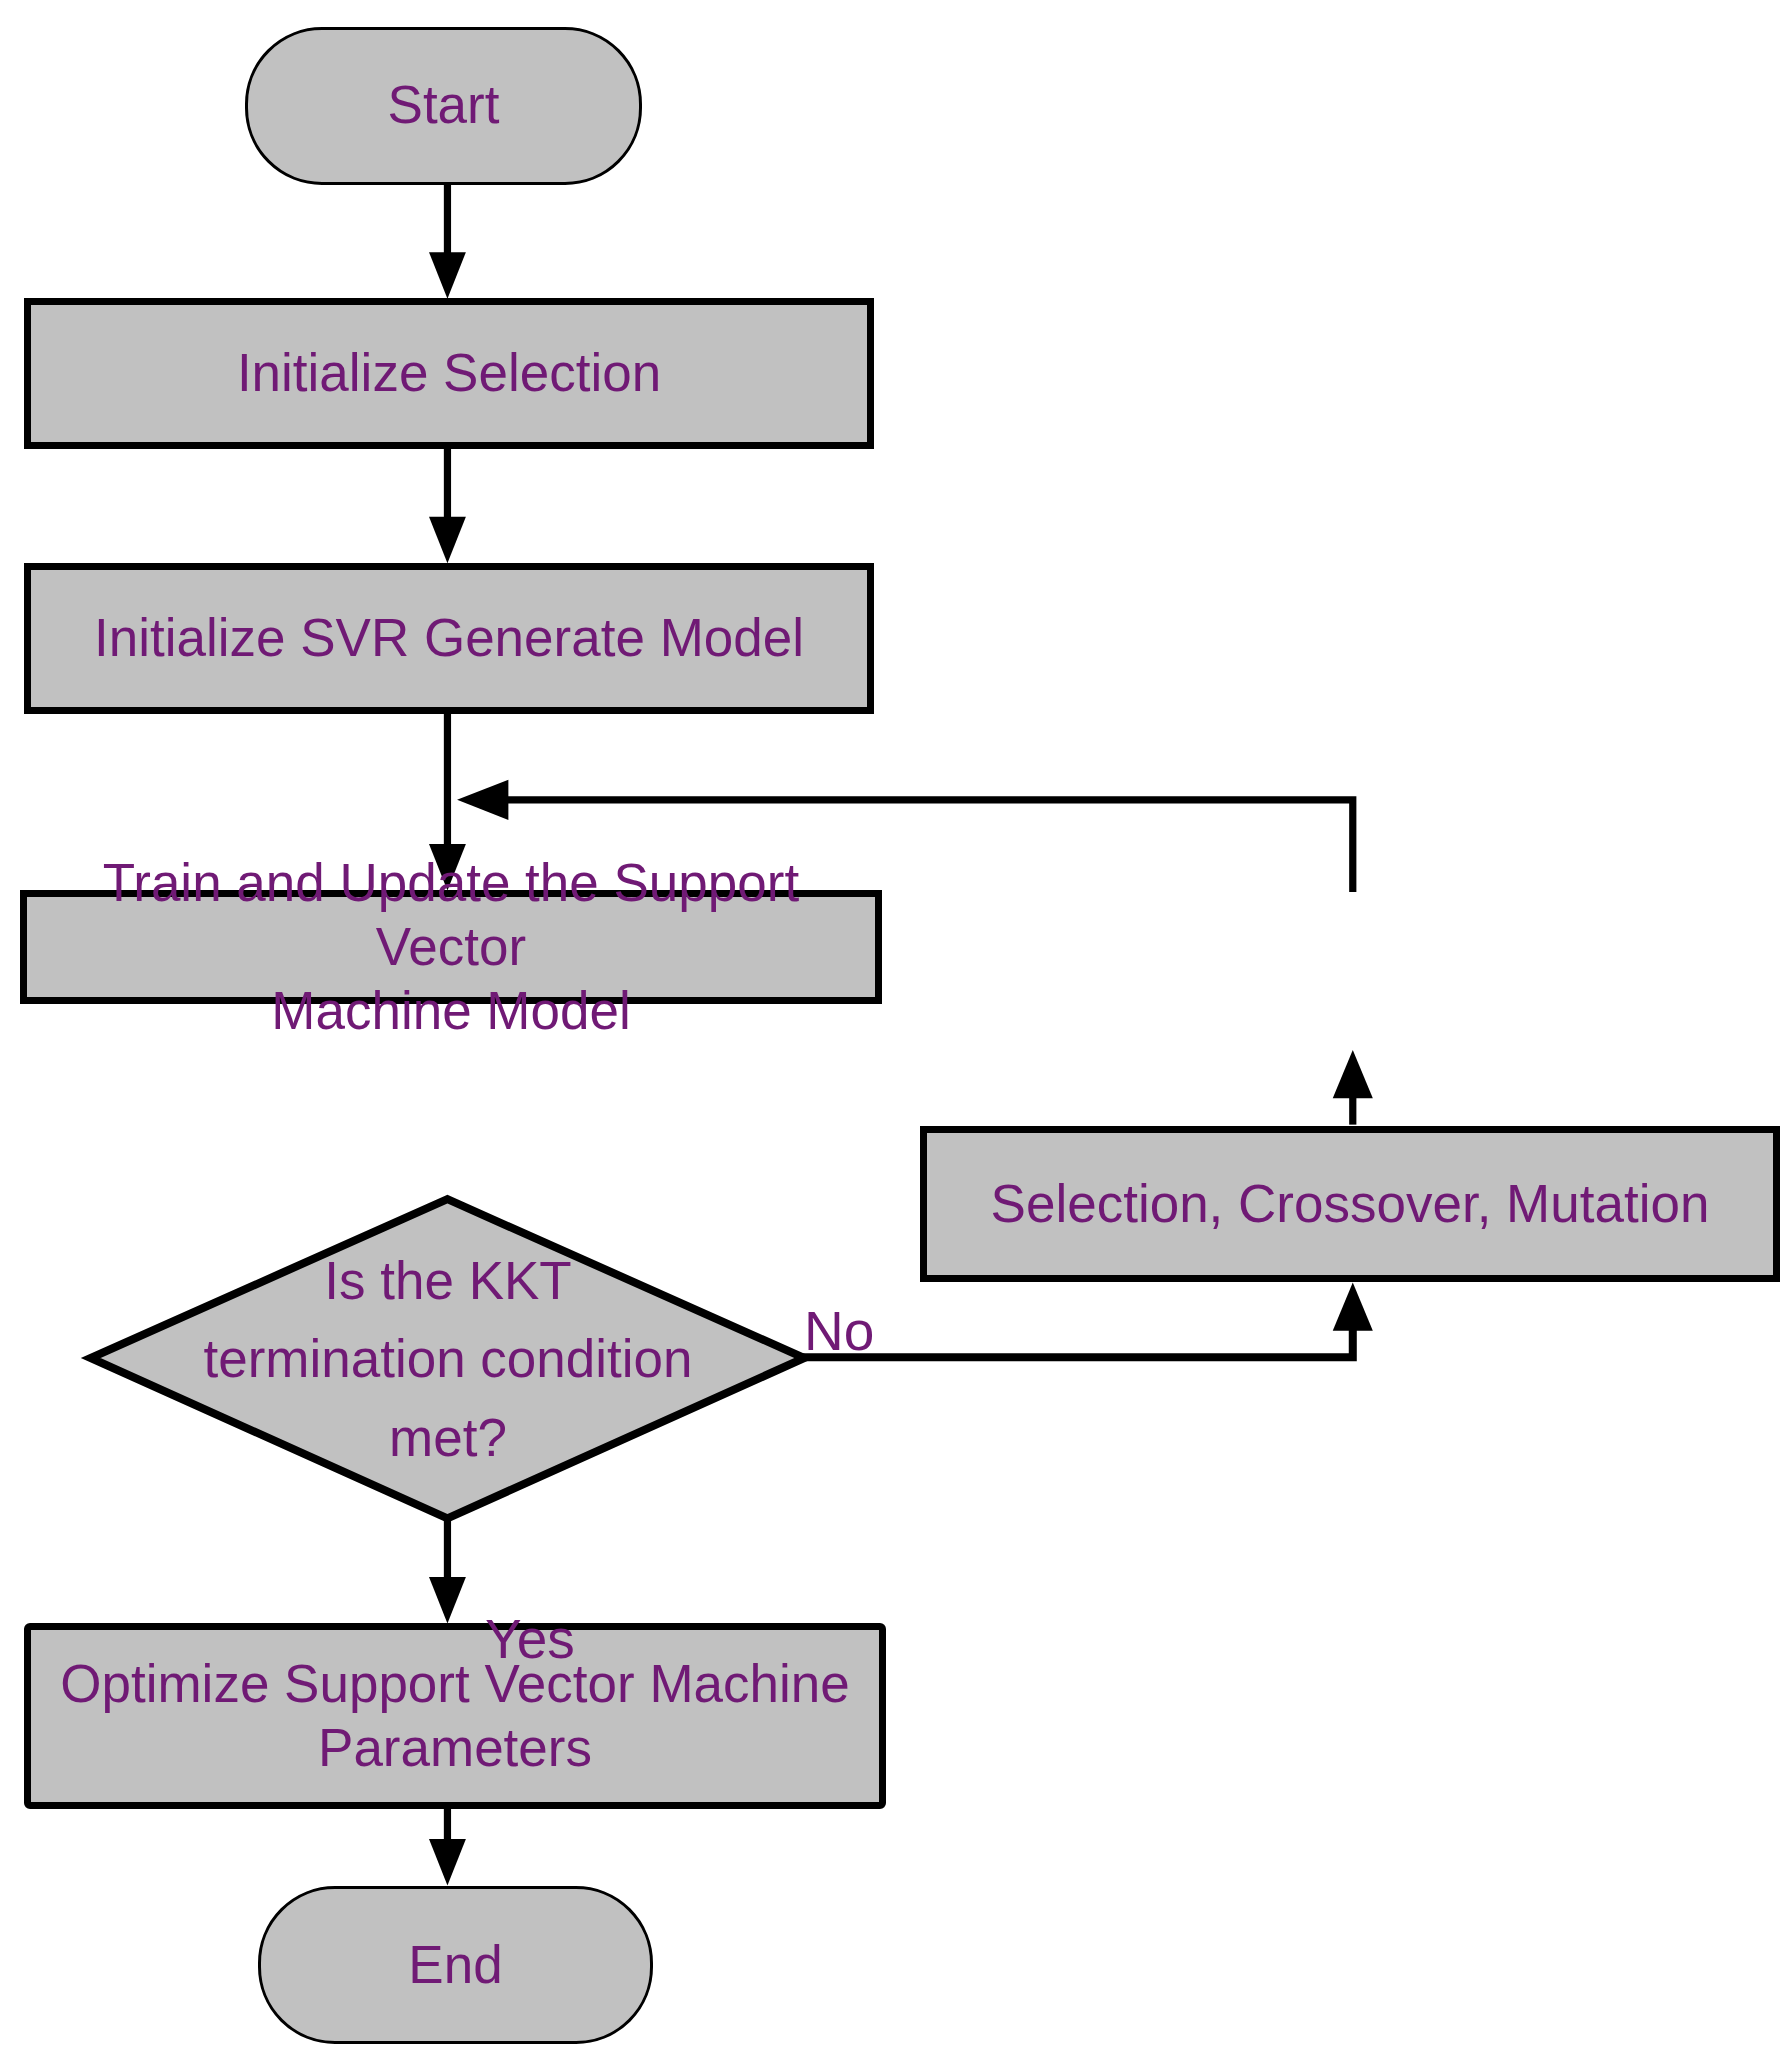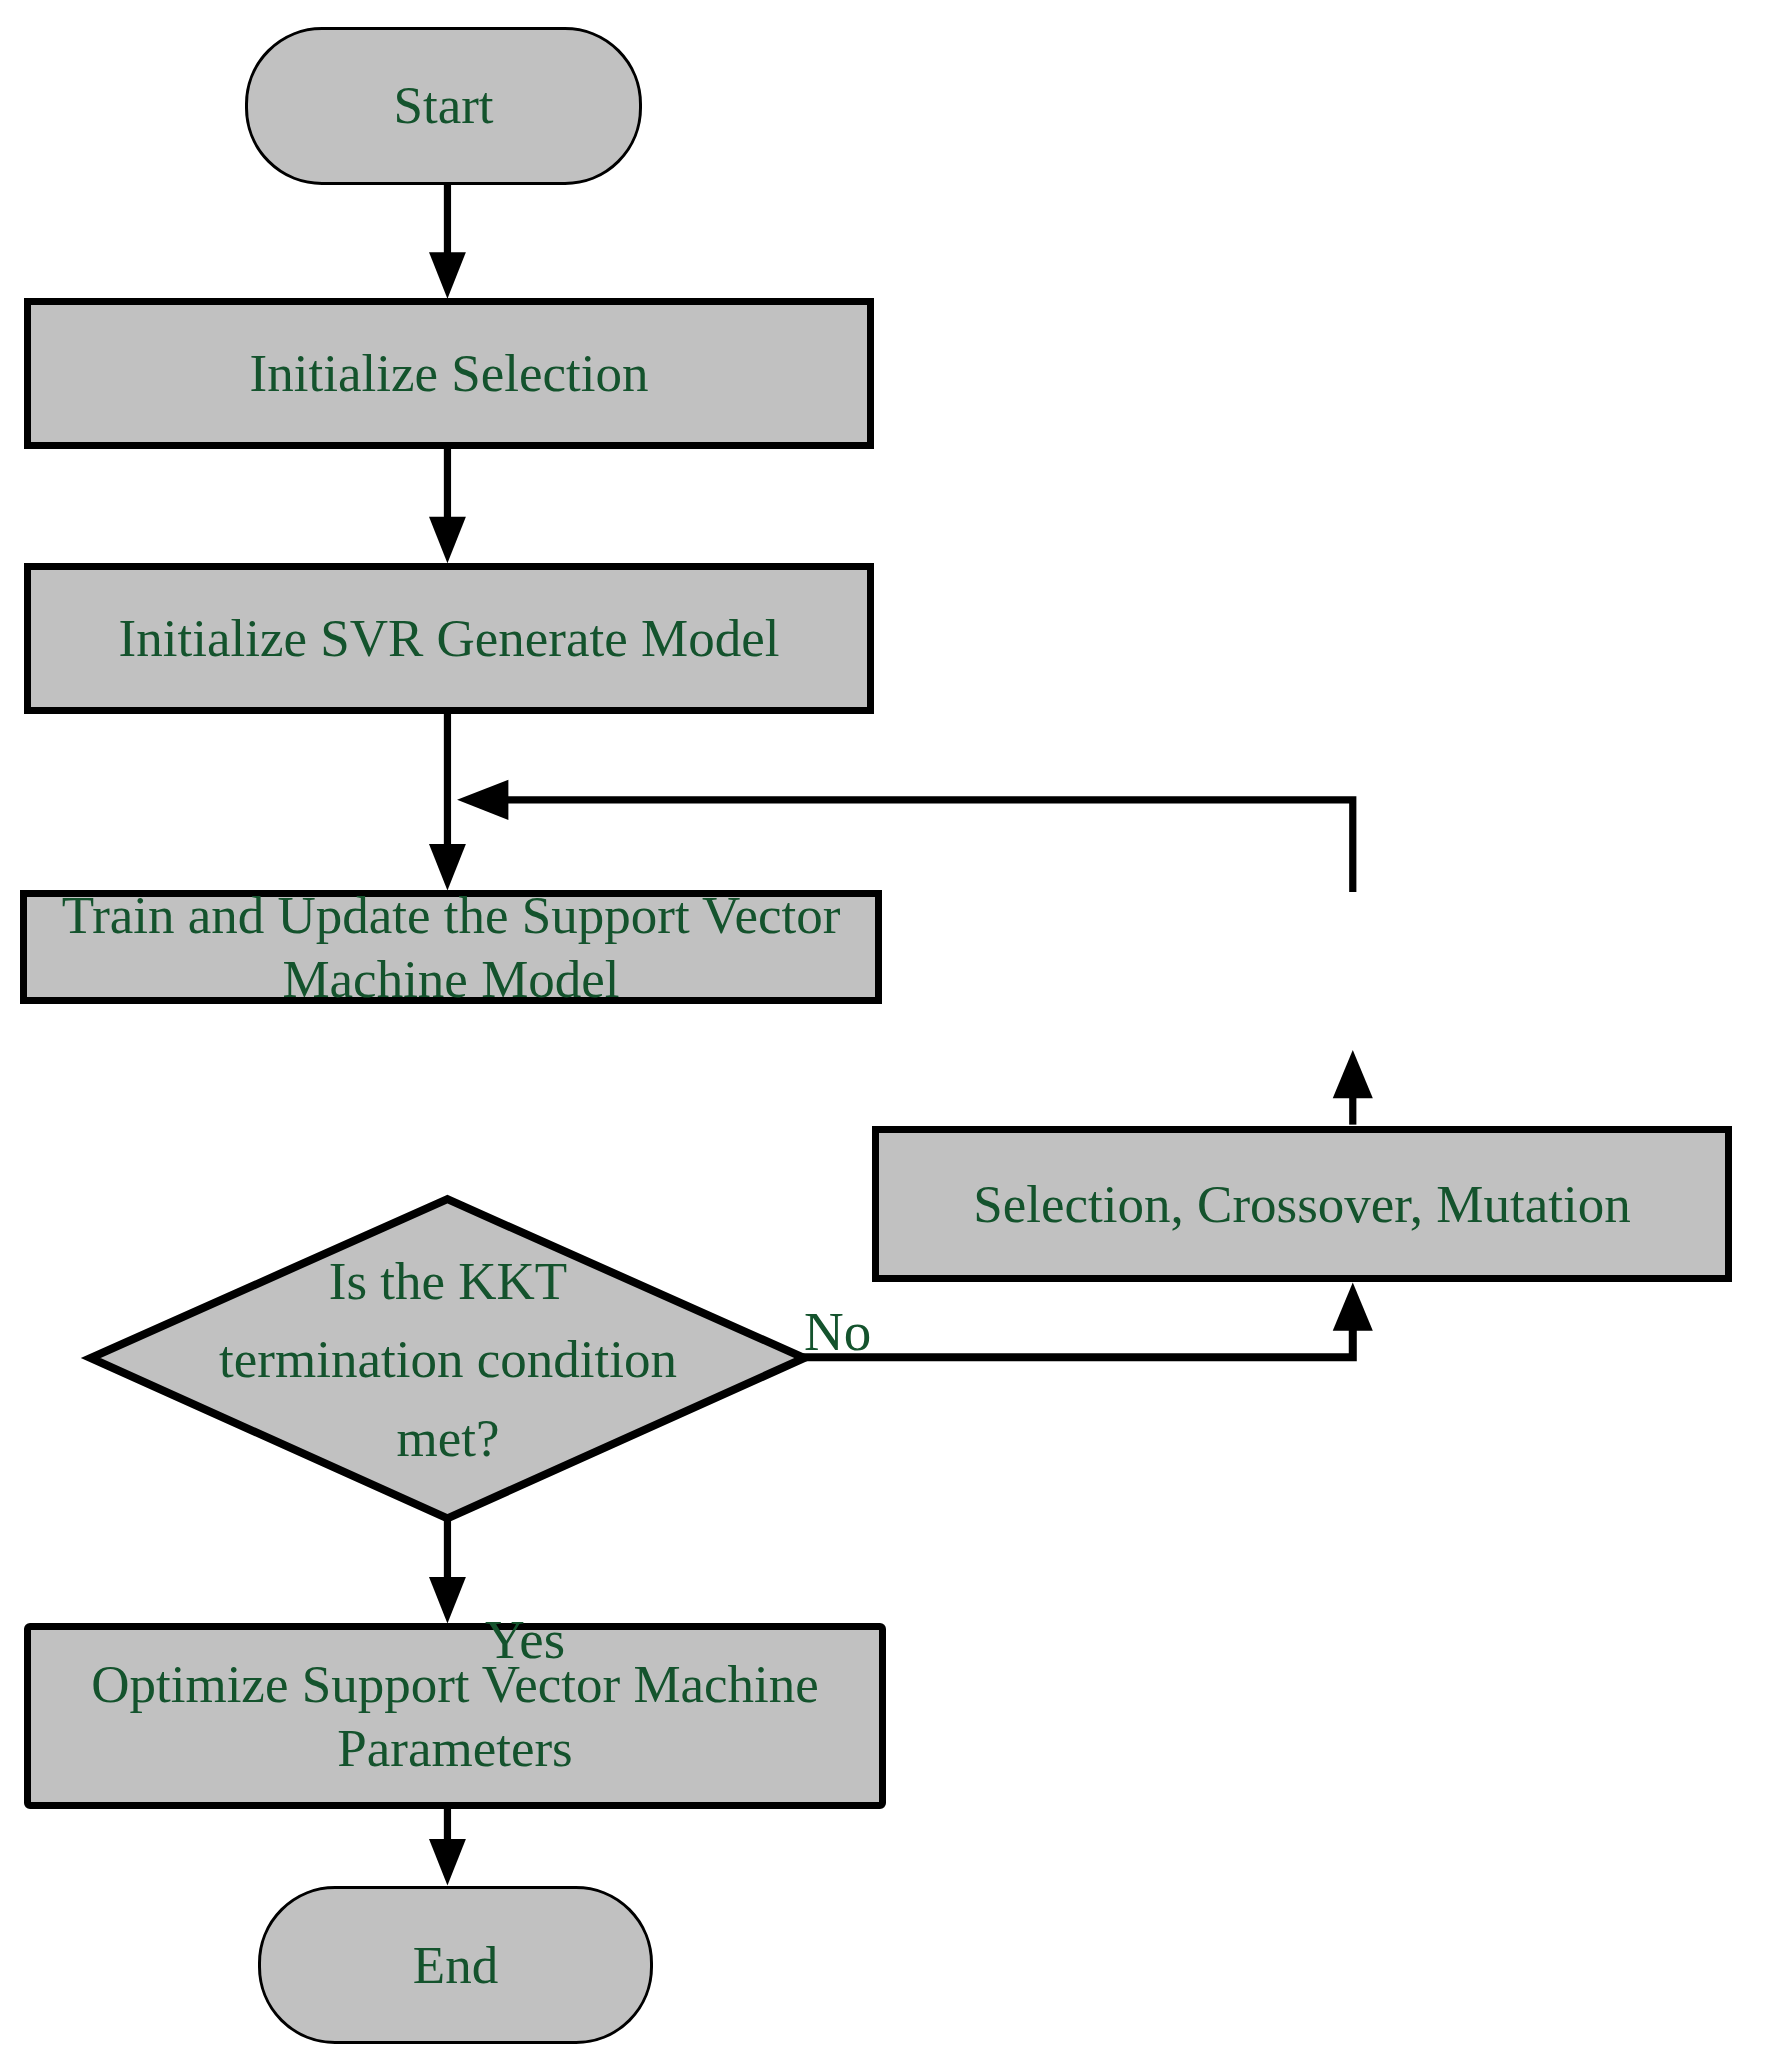--- a/index.html
+++ b/index.html
@@ -5,22 +5,22 @@
   html, body {
     margin: 0;
     padding: 0;
     background: #ffffff;
   }
   .canvas {
     position: relative;
     width: 1789px;
     height: 2056px;
     background: #ffffff;
-    font-family: Liberation Serif, serif;
-    color: #14532d;
+    font-family: Liberation Sans, sans-serif;
+    color: #701a75;
     overflow: hidden;
   }
   .edges {
     position: absolute;
     left: 0;
     top: 0;
     width: 1789px;
     height: 2056px;
   }
   .node {
@@ -56,21 +56,21 @@
     font-size: 55px;
     line-height: 1;
     white-space: nowrap;
   }
   
   #node-start            { left: 245px; top: 26.5px;   width: 397px;  height: 158px; }
   #node-init-pop         { left: 24px;  top: 298px;  width: 850px; height: 151px; }
   #node-init-svr         { left: 24px;  top: 563px;  width: 850px; height: 151px; }
   #node-train            { left: 20px;  top: 890px; width: 862px; height: 114px; }
   #node-generate         { left: 920px; top: 892px; width: 860px; height: 158px; }
-  #node-selection        { left: 872px; top: 1126px; width: 860px; height: 156px; }
+  #node-selection        { left: 920px; top: 1126px; width: 860px; height: 156px; }
   #node-optimize         { left: 24px;  top: 1623px; width: 862px; height: 186px; border-radius: 6px; }
   #node-end              { left: 258px; top: 1886px; width: 395px;  height: 158px; }
   #decision-text         { left: 127px; top: 1207px; width: 642px;  height: 305px; gap: 12px; }
   #label-no              { left: 804px; top: 1304px; }
   #label-yes             { left: 475px;  top: 1612px; margin-left: 10px; }
 </style>
 </head>
 <body>
 
 <div class="canvas">

